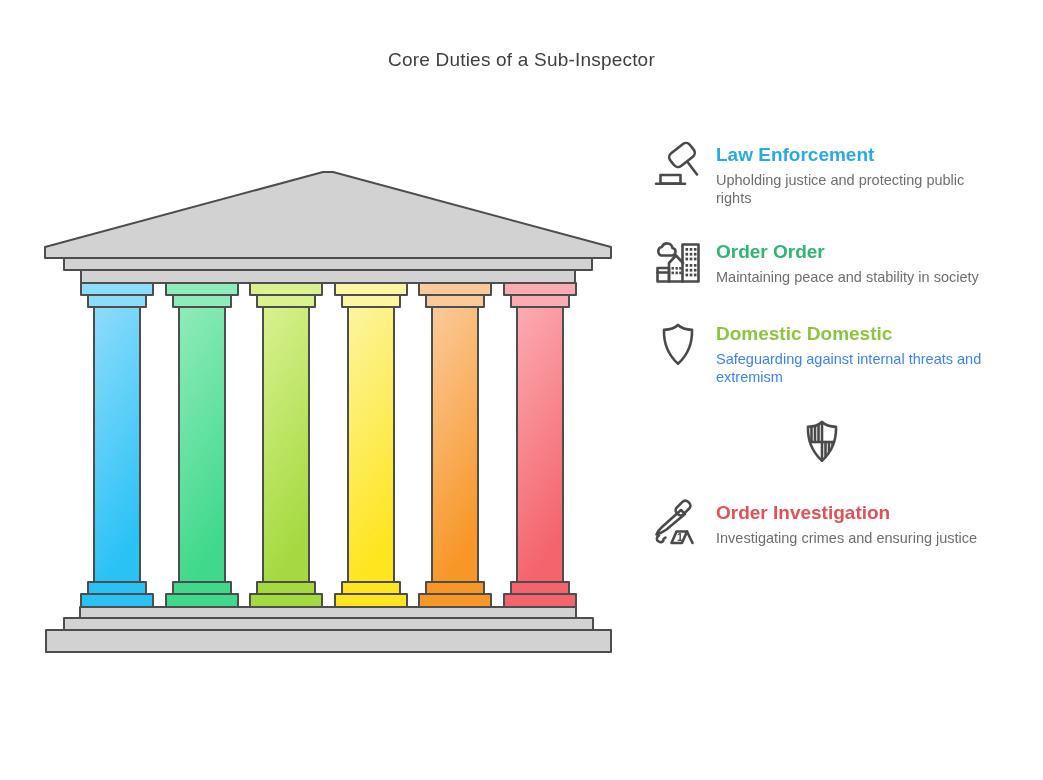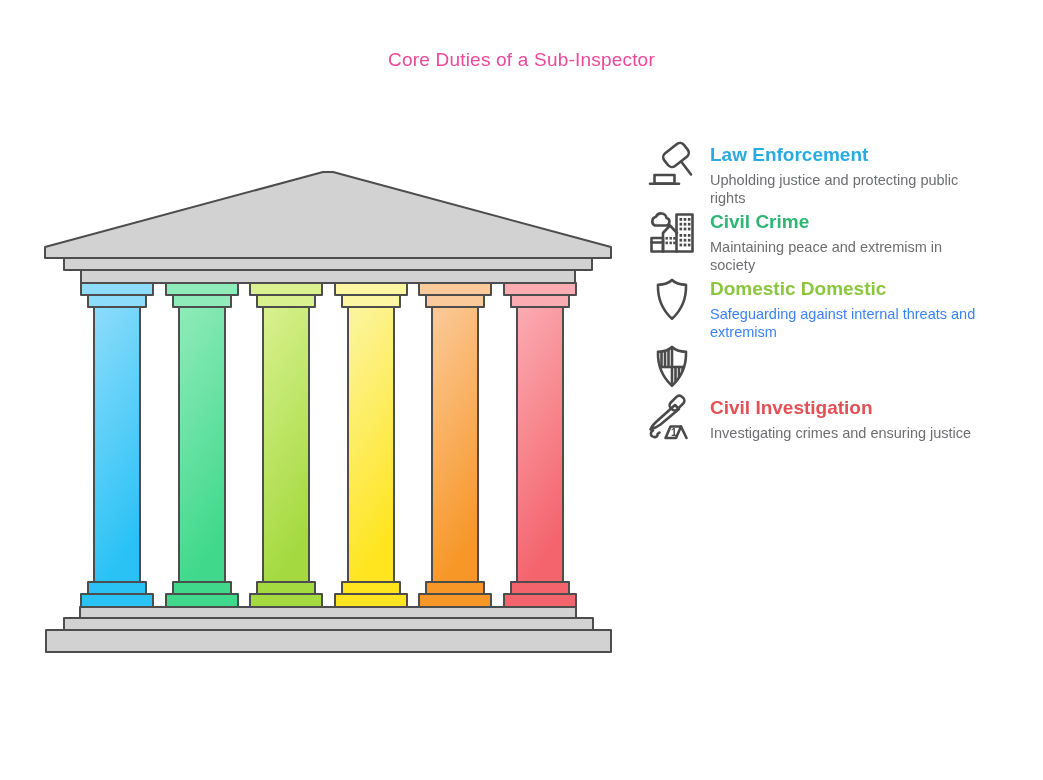--- a/index.html
+++ b/index.html
@@ -8,37 +8,37 @@
     font-family:"Liberation Sans", sans-serif; overflow:hidden;
   }
   .title {
     position:absolute; top:49px; left:0; right:0;
     text-align:center; font-size:19px; letter-spacing:.2px;
   }
   .temple { position:absolute; left:8px; top:160px; }
   .temple .st { stroke:#4d4d4d; stroke-width:2; stroke-linejoin:round; }
   .legend {
     position:absolute; left:646px; top:140px; width:352px;
-    display:flex; flex-direction:column; 
+    display:flex; flex-direction:column; gap:30px;align-items:center;
   }
   .item { display:flex; gap:12px; }
   .item-icon { flex:0 0 52px; width:52px; height:52px; }
   .item-body { width:276px; padding-top:5px; }
   .item-title { font-size:19px; line-height:20px; font-weight:bold; margin:0 0 7px 0; }
   .item-desc { font-size:14.5px; line-height:17.5px; }
   .licon { fill:none; stroke:#4a4a4a; stroke-width:2.6; stroke-linecap:round; stroke-linejoin:round; }
   .lfill { fill:#4a4a4a; stroke:none; }
   .mark1 { font-family:"Liberation Sans", sans-serif; font-weight:bold; font-size:10.5px; stroke:none; }
 </style>
 </head>
 <body>
 
 <div class="canvas">
 
-  <div class="title" style="color: #ec4899;">Core Duties of a Sub-Inspector</div>
+  <div class="title" style="color: #404040;">Core Duties of a Sub-Inspector</div>
 
   <svg class="temple" width="620" height="500" viewBox="0 0 620 500">
     <defs>
       <linearGradient id="pg0" x1="0" y1="0" x2="0.25" y2="1">
         <stop offset="0" style="stop-color: rgb(142, 220, 251);"></stop>
         <stop offset="1" style="stop-color: rgb(42, 194, 245);"></stop>
       </linearGradient>
       <linearGradient id="pg1" x1="0" y1="0" x2="0.25" y2="1">
         <stop offset="0" style="stop-color: rgb(144, 235, 186);"></stop>
         <stop offset="1" style="stop-color: rgb(64, 217, 139);"></stop>
@@ -166,22 +166,22 @@
             <rect x="41.9" y="36.6" width="2.6" height="2.8"></rect>
           <rect x="19.5" y="30" width="2.4" height="2.6"></rect>
             <rect x="23.5" y="30" width="2.4" height="2.6"></rect>
             <rect x="27.2" y="30" width="2.4" height="2.6"></rect>
           <rect x="19.5" y="34.6" width="2.4" height="2.6"></rect>
             <rect x="23.5" y="34.6" width="2.4" height="2.6"></rect>
             <rect x="27.2" y="34.6" width="2.4" height="2.6"></rect>
         </g>
       </svg>
       <div class="item-body">
-        <div class="item-title" style="color: rgb(47, 181, 116);">Civil Crime</div>
-        <div class="item-desc" style="color: rgb(109, 110, 113);">Maintaining peace and extremism in society</div>
+        <div class="item-title" style="color: rgb(47, 181, 116);">Order Order</div>
+        <div class="item-desc" style="color: rgb(109, 110, 113);">Maintaining peace and stability in society</div>
       </div>
     </div>
 
     <div class="item">
       <svg class="item-icon" viewBox="0 0 52 52">
         <path class="licon" d="M26,6 C23.5,8.5 17.5,10.7 12,10.9 C11.6,24.5 15.8,35.5 26,44.8 C36.2,35.5 40.4,24.5 40,10.9 C34.5,10.7 28.5,8.5 26,6 Z"></path>
       </svg>
       <div class="item-body">
         <div class="item-title" style="color: rgb(140, 198, 63);">Domestic Domestic</div>
         <div class="item-desc" style="color: #3b82f6;">Safeguarding against internal threats and extremism</div>
@@ -215,19 +215,19 @@
         <g class="licon">
           <rect x="26.25" y="2" width="9.5" height="16" rx="4" transform="rotate(45 31 10)"></rect>
           <path d="M29,12 L10,29 Q6,32.5 4.5,36.5 Q9.5,35 14.5,31.5 L33,16 Z"></path>
           <path d="M7,37.5 C4.5,38.5 4,42 6.5,43.5 C9,45 12,43.5 11.5,41 L13.5,39.5"></path>
           <path d="M19.5,45 L24.5,33.5 L35,33.5 L30,45 Z"></path>
           <line x1="35" y1="33.5" x2="40.5" y2="45"></line>
         </g>
         <text class="mark1 lfill" x="25" y="42.5">1</text>
       </svg>
       <div class="item-body">
-        <div class="item-title" style="color: rgb(227, 80, 85);">Civil Investigation</div>
+        <div class="item-title" style="color: rgb(227, 80, 85);">Order Investigation</div>
         <div class="item-desc" style="color: rgb(109, 110, 113);">Investigating crimes and ensuring justice</div>
       </div>
     </div>
 
   </div>
 </div>
 
 </body></html>

